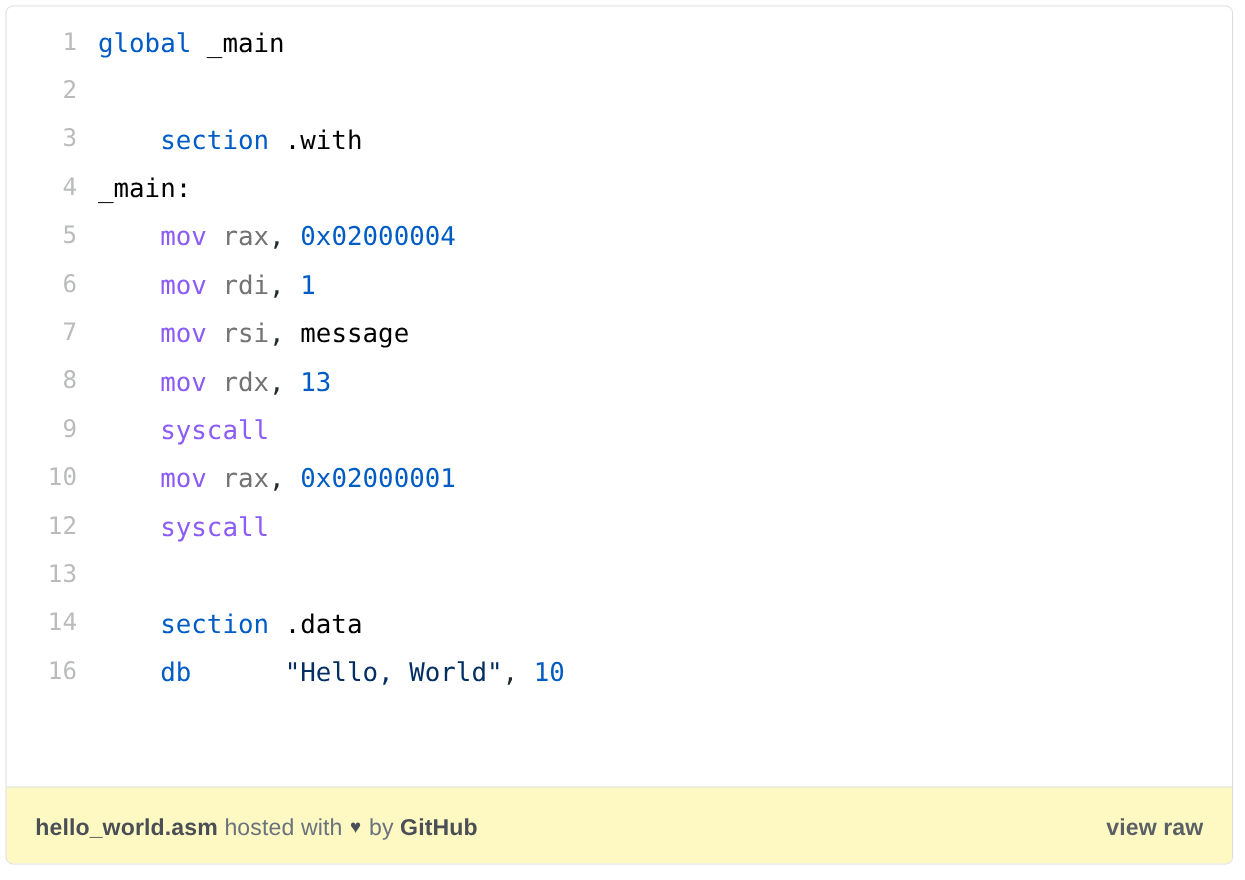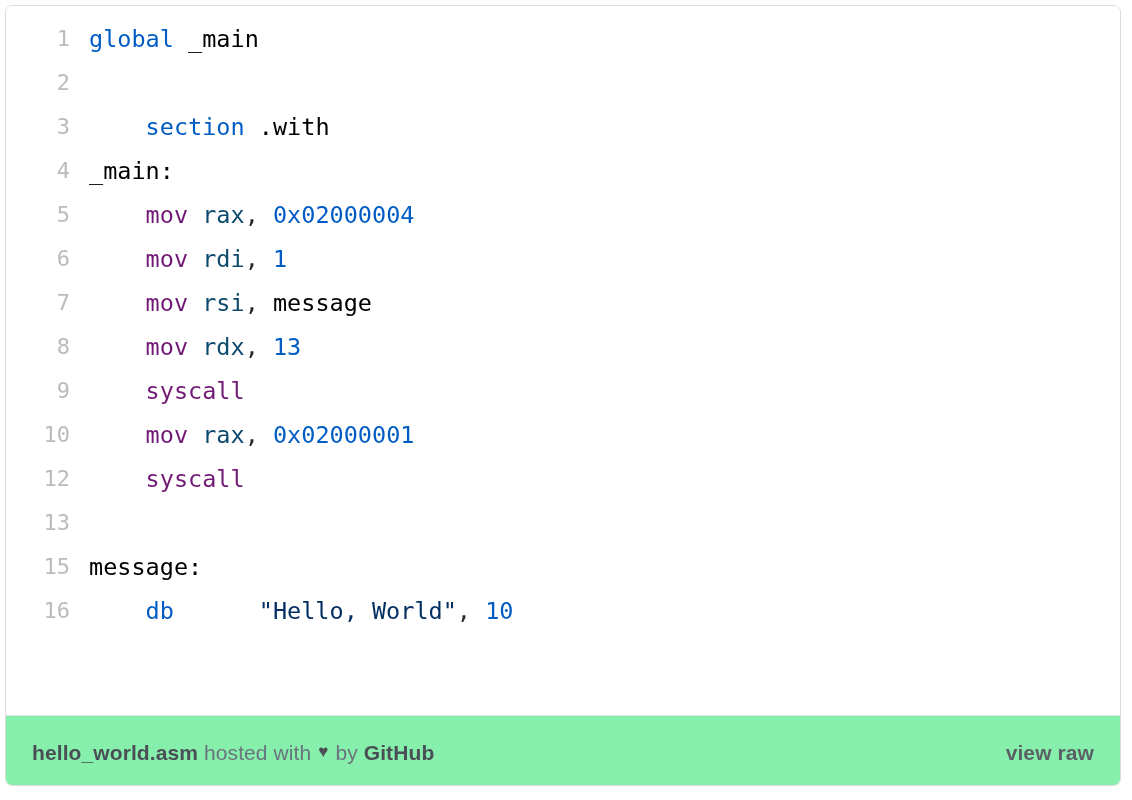--- a/index.html
+++ b/index.html
@@ -64,34 +64,34 @@
     vertical-align: middle;
     padding: 0 12px 0 0;
     font-family: "DejaVu Sans Mono", "Liberation Mono", monospace;
     font-size: 23.5px;
     line-height: 44px;
     color: #24292e;
     white-space: pre;
   }
 
   
-  .tok-kw   { color: #701a75; }   
-  .tok-reg  { color: #0c4a6e; }   
+  .tok-kw   { color: #8b5cf6; }   
+  .tok-reg  { color: #737373; }   
   .tok-num  { color: #005cc5; }   
   .tok-sect { color: #005cc5; }   
   .tok-lbl  { color: #000000; }   
   .tok-str  { color: #032f62; }   
   .tok-pun  { color: #24292e; }   
 
   #gist-meta {
     flex: 0 0 auto;
     height: 70px;
     box-sizing: border-box;
     border-top: 1px solid #e1e4e8;
-    background: #86efac;
+    background: #fef9c3;
     display: flex;
     align-items: center;
     justify-content: space-between;
     padding: 4px 26px 0 26px;
     font-size: 21px;
     color: #586069;
   }
 
   #gist-meta-left {
     display: flex;
@@ -174,22 +174,22 @@
           </tr>
           <tr>
             <td class="line-number">12</td>
             <td class="line-content"><span class="tok-pun">    </span><span class="tok-kw">syscall</span></td>
           </tr>
           <tr>
             <td class="line-number">13</td>
             <td class="line-content"></td>
           </tr>
           <tr>
-            <td class="line-number">15</td>
-            <td class="line-content"><span class="tok-lbl">message</span><span class="tok-lbl">:</span></td>
+            <td class="line-number">14</td>
+            <td class="line-content"><span class="tok-pun">    </span><span class="tok-sect">section</span><span class="tok-pun"> </span><span class="tok-lbl">.data</span></td>
           </tr>
           <tr>
             <td class="line-number">16</td>
             <td class="line-content"><span class="tok-pun">    </span><span class="tok-sect">db</span><span class="tok-pun">      </span><span class="tok-str">"Hello, World"</span><span class="tok-pun">,</span><span class="tok-pun"> </span><span class="tok-num">10</span></td>
           </tr>
         </tbody>
     </table>
   </div>
 
   <div id="gist-meta">

